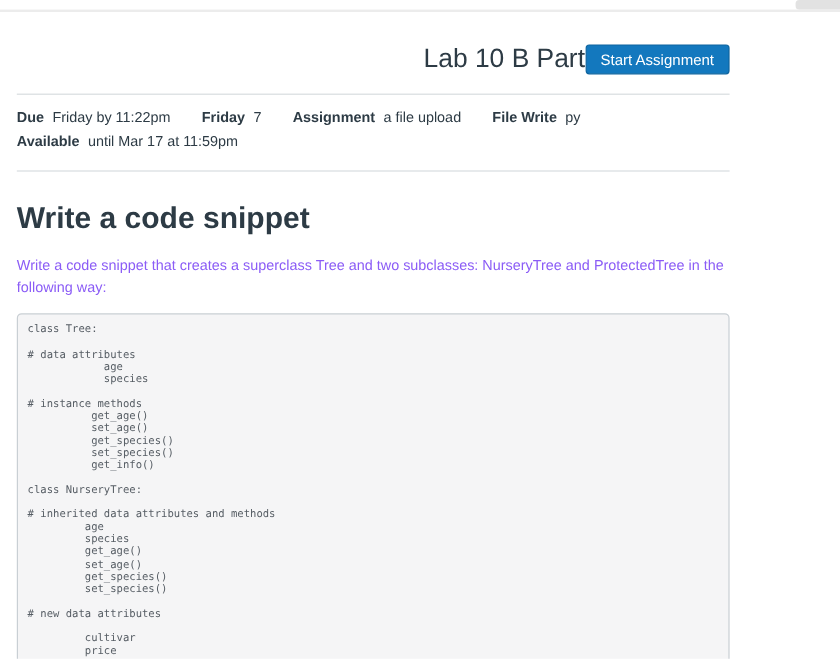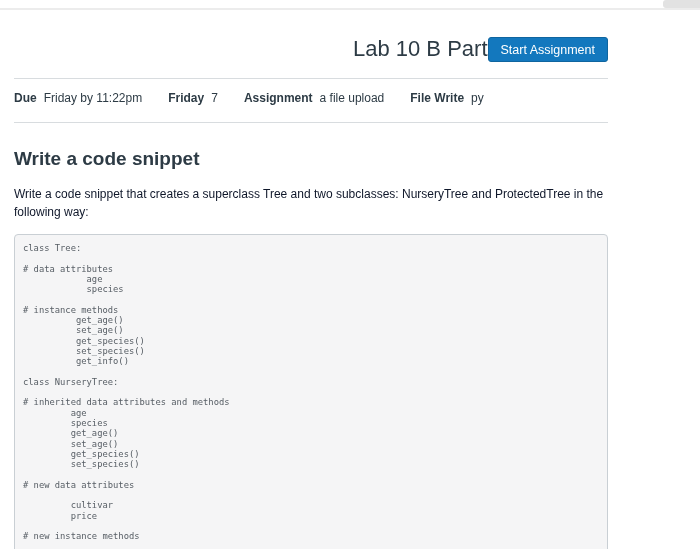--- a/index.html
+++ b/index.html
@@ -66,29 +66,29 @@
     display: flex;
     flex-wrap: wrap;
     column-gap: 26px;
     margin-bottom: 6px;
   }
   .detail-item { display: flex; column-gap: 7px; }
   .detail-label { font-weight: 700; }
   .detail-value { font-weight: 400; }
   .section-heading {
     margin-top: 25px;
-    font-size: 19px;
+    font-size: 25px;
     font-weight: 700;
     color: #2D3B45;
   }
   .description {
     margin-top: 16px;
     font-size: 12px;
     line-height: 17.5px;
-    color: #0f172a;
+    color: #8b5cf6;
     width: 594px;
   }
   .code-block {
     margin-top: 13px;
     width: 594px;
     height: 340px;
     background: #f5f5f6;
     border: 1px solid #c9cfd4;
     border-radius: 4px;
     padding: 8px 8px;
@@ -127,20 +127,26 @@
       </div>
       <div class="detail-item">
         <span class="detail-label">Assignment</span>
         <span class="detail-value">a file upload</span>
       </div>
       <div class="detail-item">
         <span class="detail-label">File Write</span>
         <span class="detail-value">py</span>
       </div>
     </div>
+    <div class="details-row">
+      <div class="detail-item">
+        <span class="detail-label">Available</span>
+        <span class="detail-value">until Mar 17 at 11:59pm</span>
+      </div>
+    </div>
   </div>
 
   <hr class="divider hr-2">
 
   <h2 class="section-heading">Write a code snippet</h2>
 
   <p class="description">Write a code snippet that creates a superclass Tree and two subclasses: NurseryTree and ProtectedTree in the following way:</p>
 
   <pre class="code-block">class Tree:
 

